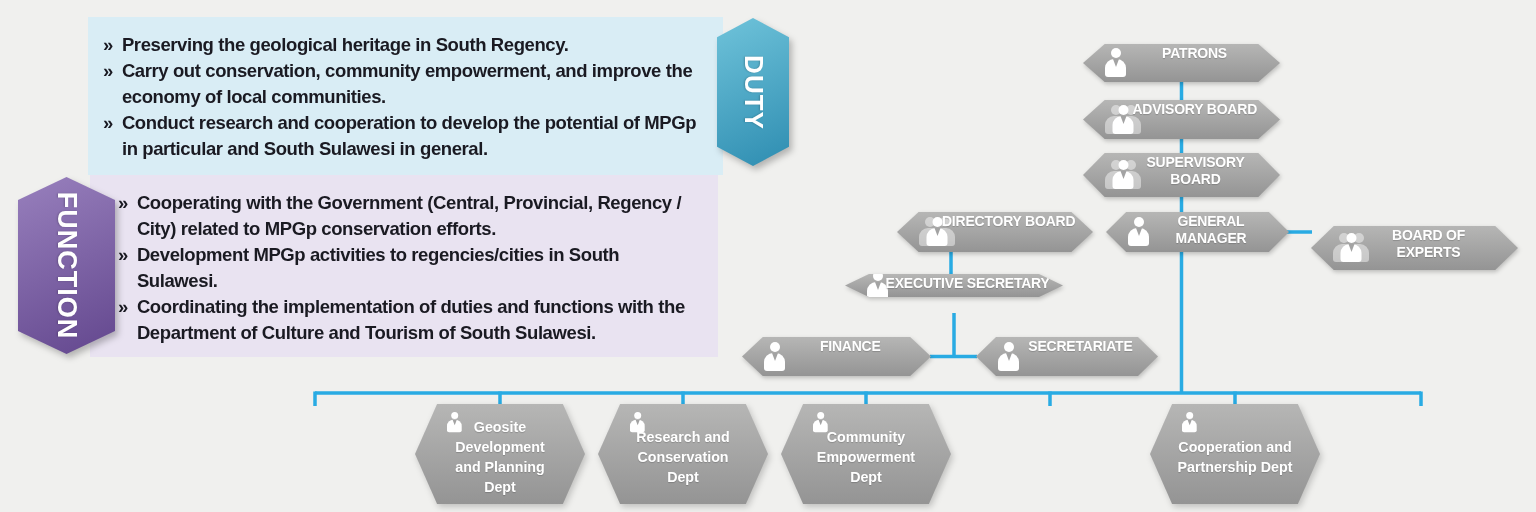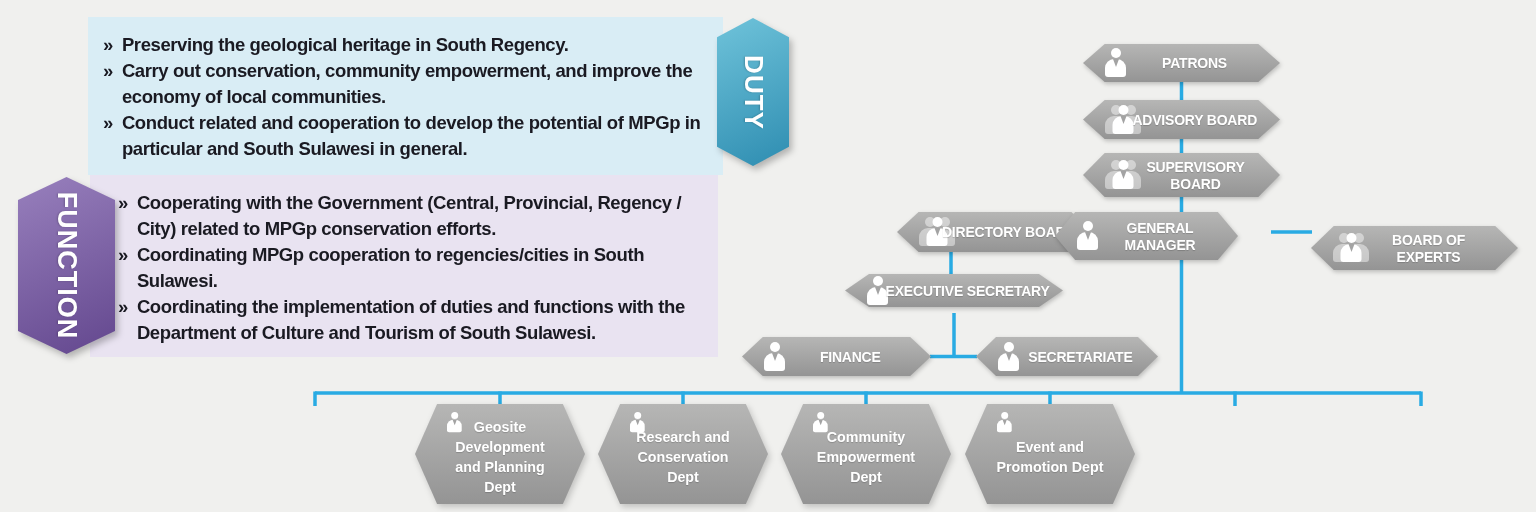--- a/index.html
+++ b/index.html
@@ -31,21 +31,21 @@
   .function-banner{background:linear-gradient(155deg,var(--function-banner-start),var(--function-banner-end));}
   .banner .vtext{color:#fff;font-weight:bold;white-space:nowrap;transform:rotate(90deg);letter-spacing:1px;text-shadow:0 1px 2px rgba(0,0,0,.2);}
   .duty-banner .vtext{font-size:26px;}
   .function-banner .vtext{font-size:27px;}
 
   
   .connectors{position:absolute;left:0;top:0;z-index:1;}
 
   
   .node{position:absolute;z-index:2;filter:drop-shadow(1.5px 2.5px 2px rgba(0,0,0,.22));}
-  .node .hex{width:100%;height:100%;position:relative;display:flex;align-items:center;justify-content:center;
+  .node .hex{width:100%;height:100%;position:relative;display:flex;justify-content:center;
     clip-path:polygon(11% 0,89% 0,100% 50%,89% 100%,11% 100%,0 50%);
     background:linear-gradient(180deg,var(--node-top),var(--node-bottom));}
   .node .label{color:var(--node-text);font-weight:bold;font-size:15.5px;line-height:1.12;text-align:center;
     display:inline-block;transform:scaleX(.9);padding-left:30px;text-shadow:0 1px 1px rgba(0,0,0,.18);letter-spacing:-0.2px;}
   .node-supervisory-board .label{width:150px;}
   .node-board-of-experts .label{width:130px;}
   .node .icon-slot{position:absolute;left:22px;top:50%;transform:translateY(-50%);}
 
   
   .pp{display:block;position:relative;width:21px;height:30px;}
@@ -78,40 +78,40 @@
       <li>
           <span class="bullet">»</span>
           <span>Preserving the geological heritage in South Regency.</span>
         </li>
       <li>
           <span class="bullet">»</span>
           <span>Carry out conservation, community empowerment, and improve the economy of local communities.</span>
         </li>
       <li>
           <span class="bullet">»</span>
-          <span>Conduct related and cooperation to develop the potential of MPGp in particular and South Sulawesi in general.</span>
+          <span>Conduct research and cooperation to develop the potential of MPGp in particular and South Sulawesi in general.</span>
         </li>
     </ul>
   </section>
 
   <div class="banner-wrap duty-banner-wrap">
     <div class="banner duty-banner">
       <span class="vtext">DUTY</span>
     </div>
   </div>
 
   <section class="panel function-panel">
     <ul>
       <li>
           <span class="bullet">»</span>
           <span>Cooperating with the Government (Central, Provincial, Regency / City) related to MPGp conservation efforts.</span>
         </li>
       <li>
           <span class="bullet">»</span>
-          <span>Coordinating MPGp cooperation to regencies/cities in South Sulawesi.</span>
+          <span>Development MPGp activities to regencies/cities in South Sulawesi.</span>
         </li>
       <li>
           <span class="bullet">»</span>
           <span>Coordinating the implementation of duties and functions with the Department of Culture and Tourism of South Sulawesi.</span>
         </li>
     </ul>
   </section>
 
   <div class="banner-wrap function-banner-wrap">
     <div class="banner function-banner">
@@ -202,21 +202,21 @@
         <span class="gp gp-f pp">
             <i class="head"></i>
             <i class="torso"></i>
             <i class="tie"></i>
           </span>
       </span>
       <span class="label">DIRECTORY BOARD</span>
     </div>
   </div>
 
-  <div class="node node-general-manager" style="left:1055px;top:212px;width:183px;height:48px">
+  <div class="node node-general-manager" style="left:1106px;top:212px;width:183px;height:40px">
     <div class="hex">
       <span class="icon-slot pp">
           <i class="head"></i>
           <i class="torso"></i>
           <i class="tie"></i>
         </span>
       <span class="label">GENERAL MANAGER</span>
     </div>
   </div>
 
@@ -234,21 +234,21 @@
         <span class="gp gp-f pp">
             <i class="head"></i>
             <i class="torso"></i>
             <i class="tie"></i>
           </span>
       </span>
       <span class="label">BOARD OF EXPERTS</span>
     </div>
   </div>
 
-  <div class="node node-executive-secretary" style="left:845px;top:274px;width:218px;height:33px">
+  <div class="node node-executive-secretary" style="left:845px;top:274px;width:218px;height:23px">
     <div class="hex">
       <span class="icon-slot pp">
           <i class="head"></i>
           <i class="torso"></i>
           <i class="tie"></i>
         </span>
       <span class="label">EXECUTIVE SECRETARY</span>
     </div>
   </div>
 
@@ -301,26 +301,26 @@
     <div class="hex">
       <span class="icon-slot pp">
           <i class="head"></i>
           <i class="torso"></i>
           <i class="tie"></i>
         </span>
       <span class="label">Community Empowerment Dept</span>
     </div>
   </div>
 
-  <div class="dept" style="left:965px">
-    <div class="hex">
-      <span class="icon-slot pp">
-          <i class="head"></i>
-          <i class="torso"></i>
-          <i class="tie"></i>
-        </span>
-      <span class="label">Event and Promotion Dept</span>
-    </div>
-  </div>
-
+
+  <div class="dept" style="left:1150px">
+    <div class="hex">
+      <span class="icon-slot pp">
+          <i class="head"></i>
+          <i class="torso"></i>
+          <i class="tie"></i>
+        </span>
+      <span class="label">Cooperation and Partnership Dept</span>
+    </div>
+  </div>
 
 
 </div>
 
 </body></html>

